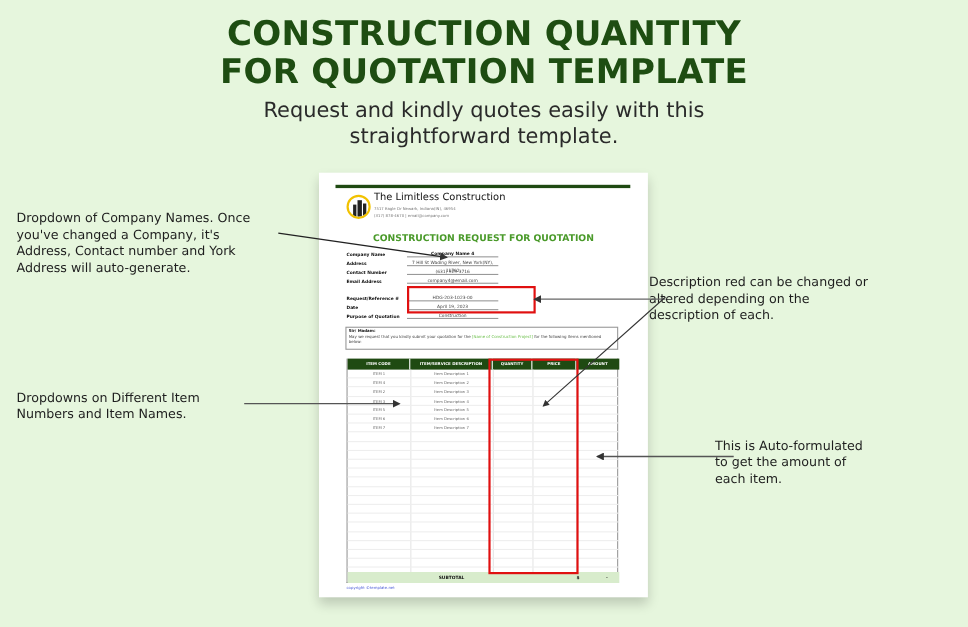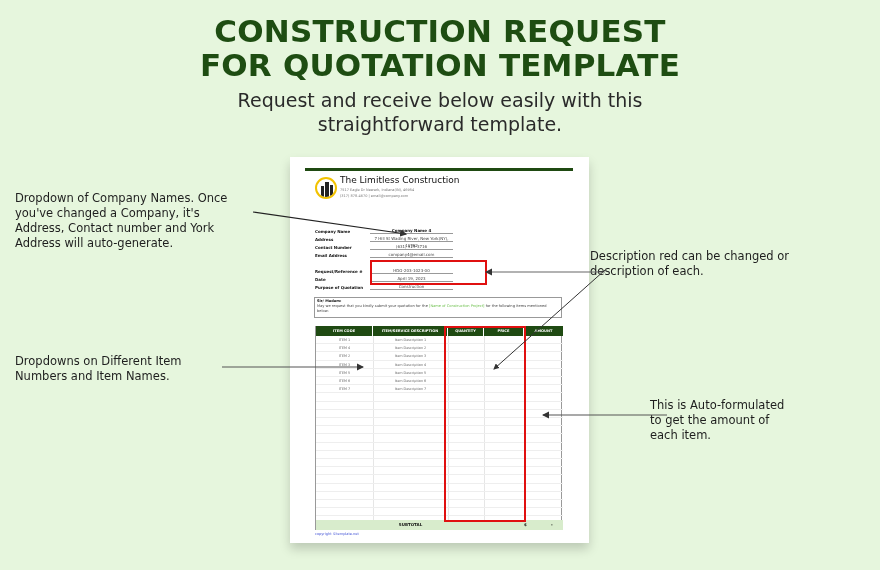--- a/index.html
+++ b/index.html
@@ -54,38 +54,39 @@
   .subtotal { position:absolute; left:0; top:194px; width:247px; height:10px; background:#d8eccc; }
   .subtotal span { position:absolute; top:0; line-height:10px; font-size:4px; font-weight:bold; color:#111; }
   .copyright { position:absolute; left:25px; top:375px; font-size:3.5px; color:#4a5ad8; }
   .annot { position:absolute; color:#1e1e1e; font-size:11.5px; line-height:15px; }
   svg.arrows { position:absolute; left:0; top:0; }
 </style>
 </head>
 <body>
 
 <div class="title">
-  <div>CONSTRUCTION REQUEST</div>
+  <div>CONSTRUCTION QUANTITY</div>
   <div>FOR QUOTATION TEMPLATE</div>
 </div>
 <div class="subtitle">
-  <div>Request and receive below easily with this</div>
+  <div>Request and kindly quotes easily with this</div>
   <div>straightforward template.</div>
 </div>
 
 <div class="paper">
   <div class="topbar"></div>
   <div class="logo">
     <div class="b1"></div>
       <div class="b2"></div>
       <div class="b3"></div>
   </div>
   <div class="co-name">The Limitless Construction</div>
   <div class="co-addr">7517 Eagle Dr Newark, Indiana(IN), 46954</div>
   <div class="co-contact">(317) 878-4670 | email@company.com</div>
+  <div class="doc-title">CONSTRUCTION REQUEST FOR QUOTATION</div>
 
   <div class="info" style="top:72px">Company Name</div>
   <div class="infoval" style="top:70px;font-weight:bold;color:#111">Company Name 4</div>
   <div class="info" style="top:80px">Address</div>
   <div class="infoval" style="top:78px">7 Hill St Wading River, New York(NY), 11792</div>
   <div class="info" style="top:88px">Contact Number</div>
   <div class="infoval" style="top:86px">(631) 929-3716</div>
   <div class="info" style="top:96px">Email Address</div>
   <div class="infoval" style="top:94px">company4@email.com</div>
 
@@ -177,20 +178,21 @@
 </div>
 
 <div class="annot" style="left:15px;top:191px;width:280px">
   <div>Dropdown of Company Names. Once</div>
   <div>you've changed a Company, it's</div>
   <div>Address, Contact number and York</div>
   <div>Address will auto-generate.</div>
 </div>
 <div class="annot" style="left:590px;top:249px;width:250px">
   <div>Description red can be changed or</div>
+  <div>altered depending on the</div>
   <div>description of each.</div>
 </div>
 <div class="annot" style="left:15px;top:354px;width:230px">
   <div>Dropdowns on Different Item</div>
   <div>Numbers and Item Names.</div>
 </div>
 <div class="annot" style="left:650px;top:398px;width:180px">
   <div>This is Auto-formulated</div>
   <div>to get the amount of</div>
   <div>each item.</div>

